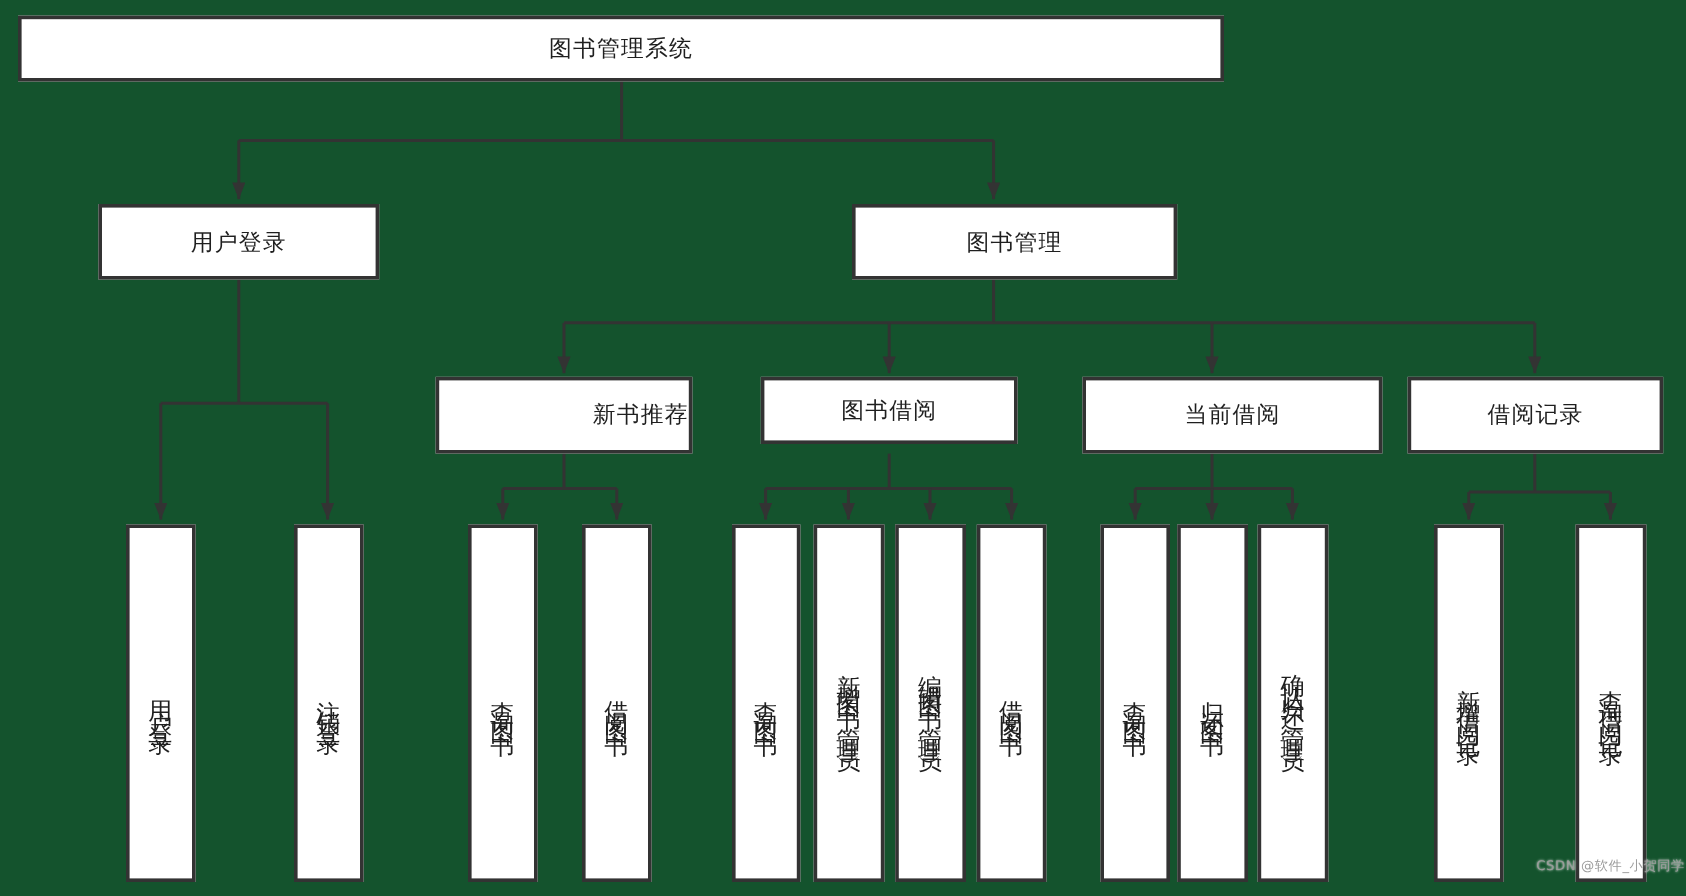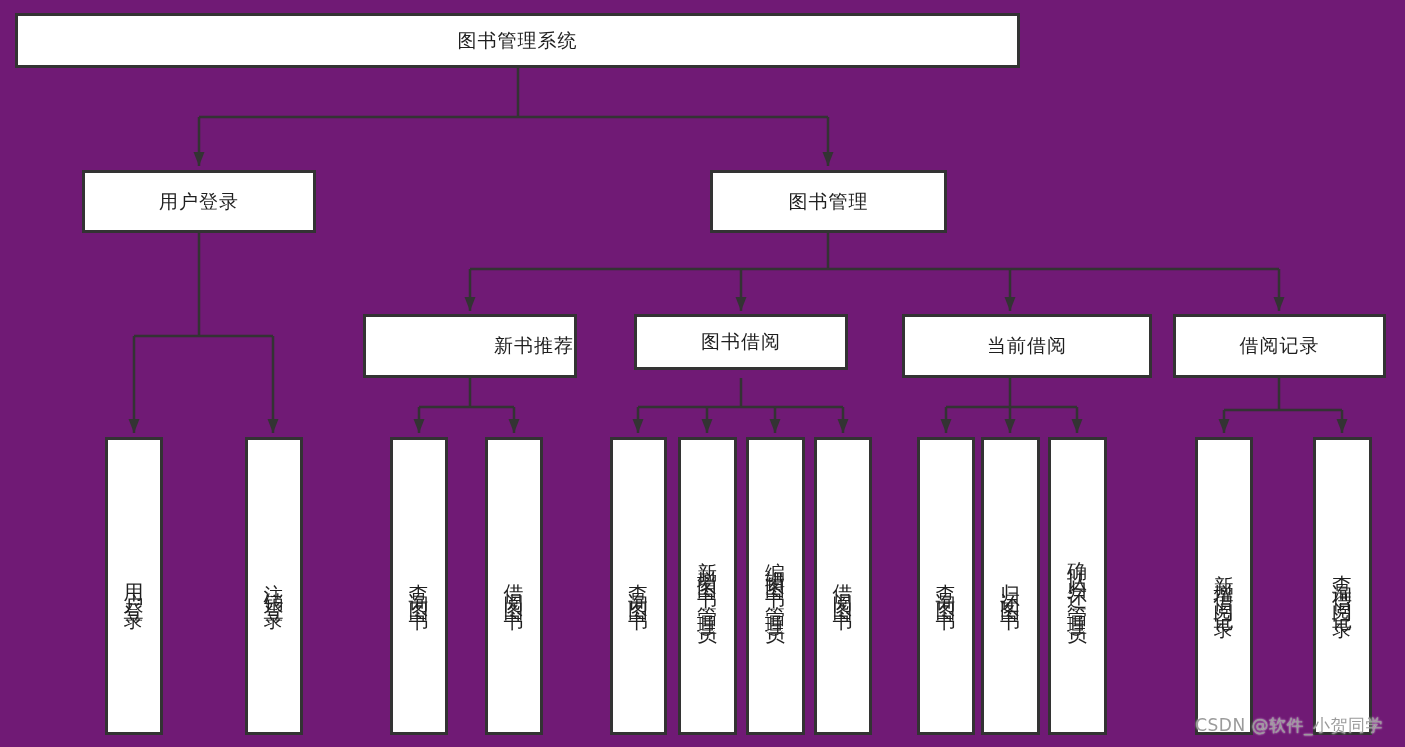--- a/index.html
+++ b/index.html
@@ -5,21 +5,21 @@
   html, body {
     margin: 0;
     padding: 0;
     background: #ffffff;
     font-family: "DejaVu Sans", "Liberation Sans", sans-serif;
   }
   .canvas {
     position: relative;
     width: 1405px;
     height: 747px;
-    background: #701a75;
+    background: #14532d;
     overflow: hidden;
   }
   svg.connectors {
     position: absolute;
     left: 0; top: 0;
     width: 1405px; height: 747px;
     z-index: 1;
   }
   .box {
     position: absolute;
@@ -41,22 +41,22 @@
     writing-mode: vertical-rl;
     text-orientation: mixed;
     font-size: 20px;
     letter-spacing: 9px;
     line-height: 1;
     white-space: nowrap;
   }
   .watermark {
     position: absolute;
     top: 714px;
-    right: 22px;
-    font-size: 17px;
+    right: 1px;
+    font-size: 11px;
     color: #9b9b9b;
     letter-spacing: 0.5px;
     z-index: 5;
     text-shadow: 0 0 2px #ffffff;
   }
 </style>
 </head>
 <body>
 
 <div class="canvas">
@@ -111,21 +111,21 @@
     </g>
   </svg>
 
   <div class="box" style="left:15px; top:13px; width:1005px; height:55px;">
     <span class="h-label">图书管理系统</span>
   </div>
 
   <div class="box" style="left:82px; top:170px; width:234px; height:63px;">
     <span class="h-label">用户登录</span>
   </div>
-  <div class="box" style="left:710px; top:170px; width:237px; height:63px;">
+  <div class="box" style="left:710px; top:170px; width:271px; height:63px;">
     <span class="h-label">图书管理</span>
   </div>
 
   <div class="box" style="left:363px; top:314px; width:214px; height:64px;justify-content:flex-end;">
     <span class="h-label">新书推荐</span>
   </div>
   <div class="box" style="left:634px; top:314px; width:214px; height:56px;">
     <span class="h-label">图书借阅</span>
   </div>
   <div class="box" style="left:902px; top:314px; width:250px; height:64px;">

